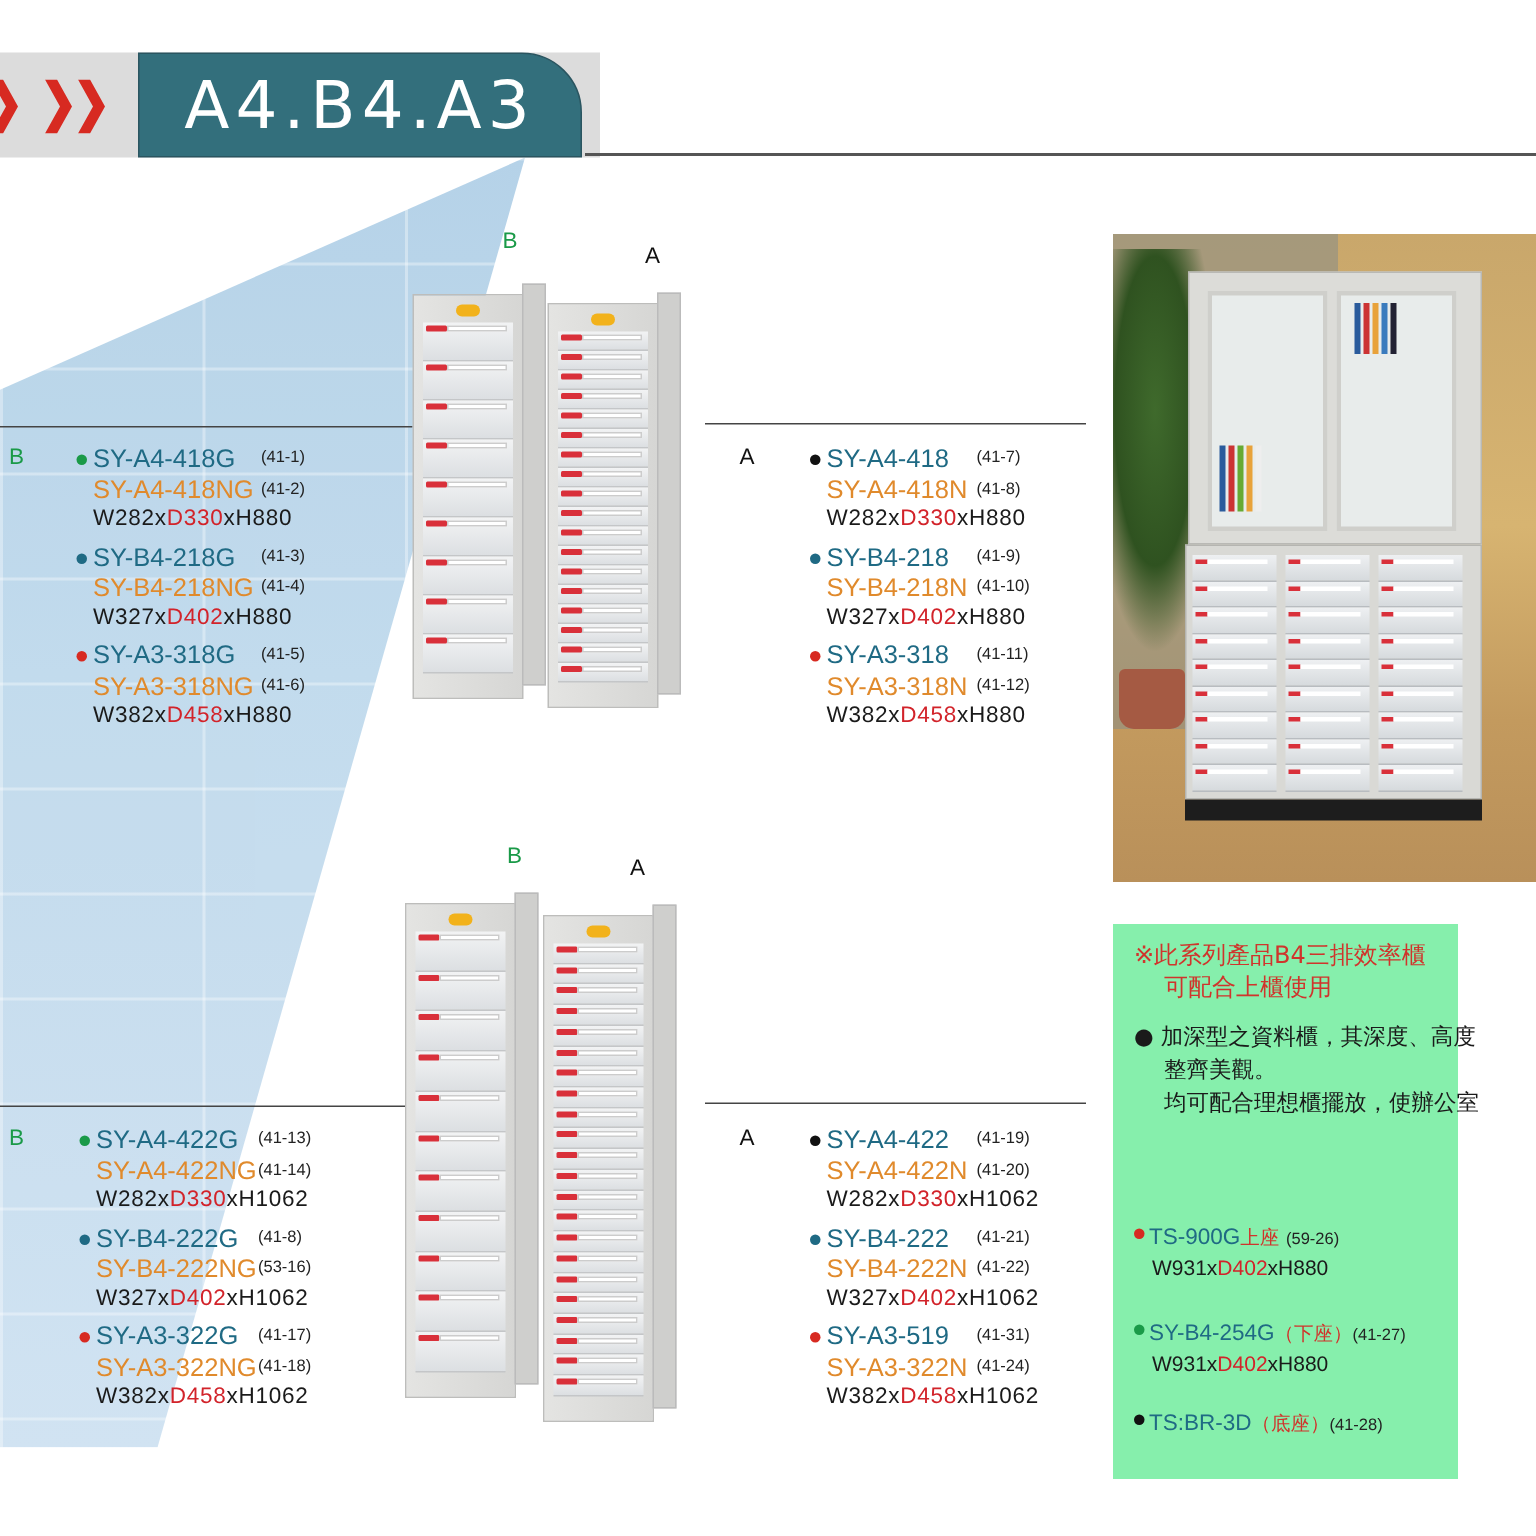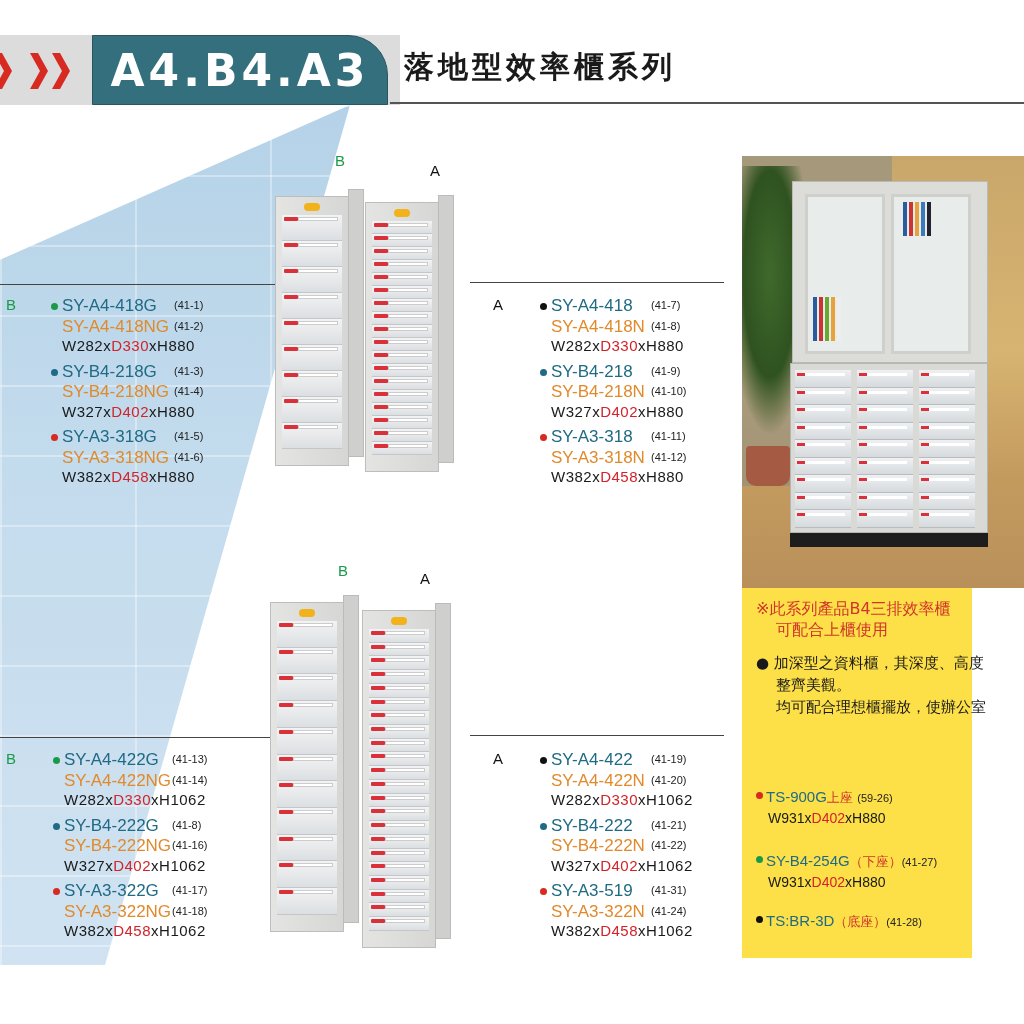--- a/index.html
+++ b/index.html
@@ -5,21 +5,21 @@
   * { box-sizing: border-box; margin: 0; padding: 0; }
   html, body { width: 1024px; height: 1024px; background: #ffffff; overflow: hidden; }
   body { position: relative; font-family: "DejaVu Sans", "Liberation Sans", sans-serif; color: #222; }
 
   
   .header-band { position: absolute; left: 0; top: 35px; width: 1024px; height: 70px; }
   .header-gray { position: absolute; left: 0; top: 0; width: 400px; height: 70px; background: #dcdcdc; }
   .chev { position: absolute; top: 18px; width: 18px; height: 36px; }
   .title-box { position: absolute; left: 92px; top: 0; width: 296px; height: 70px; background: #336f7c;
     border: 1px solid #2a5560; border-top-right-radius: 40px; display:flex; align-items:center; justify-content:center; }
-  .title-box span { color: #fff; font-family: "DejaVu Sans", sans-serif; font-weight: bold; font-size: 44px; letter-spacing: 4px; }
+  .title-box span { color: #fff; font-family: "DejaVu Sans", sans-serif; font-weight: normal; font-size: 44px; letter-spacing: 4px; }
   .subtitle { position: absolute; left: 404px; top: 12px; font-size: 30px; font-weight: bold; color: #1a1a1a; letter-spacing: 4px; }
   .header-line { position: absolute; left: 390px; top: 67px; width: 634px; height: 2px; background: #555; }
 
   
   .blue-bg { position: absolute; left: 0; top: 105px; width: 350px; height: 860px;
     background: linear-gradient(180deg, #a9cbe4 0%, #b8d5ea 40%, #c9def0 100%);
     clip-path: polygon(0 18%, 100% 0, 30% 100%, 0 100%); opacity: 0.85; }
   .blue-grid { position: absolute; inset: 0; background-image:
       linear-gradient(rgba(255,255,255,0.35) 2px, transparent 2px),
       linear-gradient(90deg, rgba(255,255,255,0.35) 2px, transparent 2px);
@@ -59,21 +59,21 @@
   .photo .glass { position:absolute; top: 12px; width: 80px; height: 160px; background: rgba(235,240,240,0.8); border:3px solid #cfcfcb; }
   .photo .book { position:absolute; width: 4px; }
   .photo .lower { position:absolute; left: 48px; top: 207px; width: 198px; height: 170px; background:#d9d9d5; border:1px solid #b5b5b1; }
   .photo .plinth { position:absolute; left: 48px; top: 377px; width: 198px; height: 14px; background:#1d1d1d; }
   .photo .col { position:absolute; top: 6px; width: 56px; height: 158px; }
   .photo .pdrawer { height: 17.5px; border-bottom:1px solid #b8bcc0; background: linear-gradient(180deg,#eef0f2,#d6dadd); position:relative; }
   .photo .pdrawer::before { content:""; position:absolute; left:2px; top:3px; width:8px; height:3px; background:#d9303a; }
   .photo .pdrawer::after { content:""; position:absolute; left:10px; right:6px; top:3px; height:3px; background:#fff; }
 
   
-  .info { position:absolute; left: 742px; top: 588px; width: 230px; height: 370px; background: #fde047; }
+  .info { position:absolute; left: 742px; top: 616px; width: 230px; height: 370px; background: #86efac; }
   .info .note { position:absolute; left: 14px; top: 10px; color:#d0342c; font-size: 16px; line-height: 22px; }
   .info .note2 { position:absolute; left: 34px; top: 32px; color:#d0342c; font-size: 16px; }
   .info .desc { position:absolute; left: 14px; top: 64px; font-size: 15px; line-height: 22px; color:#1a1a1a; width: 266px; }
   .info .desc-indent { padding-left: 20px; }
   .info .item { position:absolute; left: 14px; font-family:"Liberation Sans", sans-serif; white-space: nowrap; }
   .info .item .m { font-size: 15px; color:#1f6a84; }
   .info .item .z { font-size: 13px; color:#d0342c; }
   .info .item .c { font-size: 11px; color:#222; }
   .info .item .dimr { font-size: 14px; color:#1a1a1a; padding-left: 12px; display:block; margin-top: 3px; }
   .info .item .dimr .d { color:#d2232a; }
@@ -92,21 +92,20 @@
     </svg>
   <svg class="chev" style="left:30px" viewBox="0 0 18 36">
       <polygon points="0,0 8,0 18,18 8,36 0,36 10,18" fill="#d72a21"></polygon>
     </svg>
   <svg class="chev" style="left:52px" viewBox="0 0 18 36">
       <polygon points="0,0 8,0 18,18 8,36 0,36 10,18" fill="#d72a21"></polygon>
     </svg>
   <div class="title-box">
     <span>A4.B4.A3</span>
   </div>
-  <div class="subtitle">落地型效率櫃系列</div>
   <div class="header-line"></div>
 </div>
 
 <div class="rule" style="left:0; top:284px; width:275px;"></div>
 <div class="rule" style="left:470px; top:282px; width:254px;"></div>
 <div class="rule" style="left:0; top:737px; width:270px;"></div>
 <div class="rule" style="left:470px; top:735px; width:254px;"></div>
 
 <div class="letter" style="left:335px; top:152px; color:#1a9a48;">B</div>
 <div class="letter" style="left:430px; top:162px; color:#111;">A</div>
@@ -420,21 +419,21 @@
 
 <div class="spec" style="left:32px; top:750px;">
   <span class="tag" style="top:0; color:#1a9a48; left:-26px; margin-left:0;">B</span>
   <div class="grp">
     <div class="row"><span class="dot" style="background:#1a9a48; position:absolute; left:-11px; top:7px;"></span><span class="model">SY-A4-422G</span><span class="code" style="left:108px;">(41-13)</span></div>
     <div class="row"><span class="model-n">SY-A4-422NG</span><span class="code" style="left:108px;">(41-14)</span></div>
     <div class="row dim"><span>W282x</span><span class="d">D330</span><span>xH1062</span></div>
   </div>
   <div class="grp">
     <div class="row"><span class="dot" style="background:#1f6a84; position:absolute; left:-11px; top:7px;"></span><span class="model">SY-B4-222G</span><span class="code" style="left:108px;">(41-8)</span></div>
-    <div class="row"><span class="model-n">SY-B4-222NG</span><span class="code" style="left:108px;">(41-16)</span></div>
+    <div class="row"><span class="model-n">SY-B4-222NG</span><span class="code" style="left:108px;">(53-16)</span></div>
     <div class="row dim"><span>W327x</span><span class="d">D402</span><span>xH1062</span></div>
   </div>
   <div class="grp">
     <div class="row"><span class="dot" style="background:#d72a21; position:absolute; left:-11px; top:7px;"></span><span class="model">SY-A3-322G</span><span class="code" style="left:108px;">(41-17)</span></div>
     <div class="row"><span class="model-n">SY-A3-322NG</span><span class="code" style="left:108px;">(41-18)</span></div>
     <div class="row dim"><span>W382x</span><span class="d">D458</span><span>xH1062</span></div>
   </div>
 </div>
 
 <div class="spec" style="left:519px; top:750px;">

